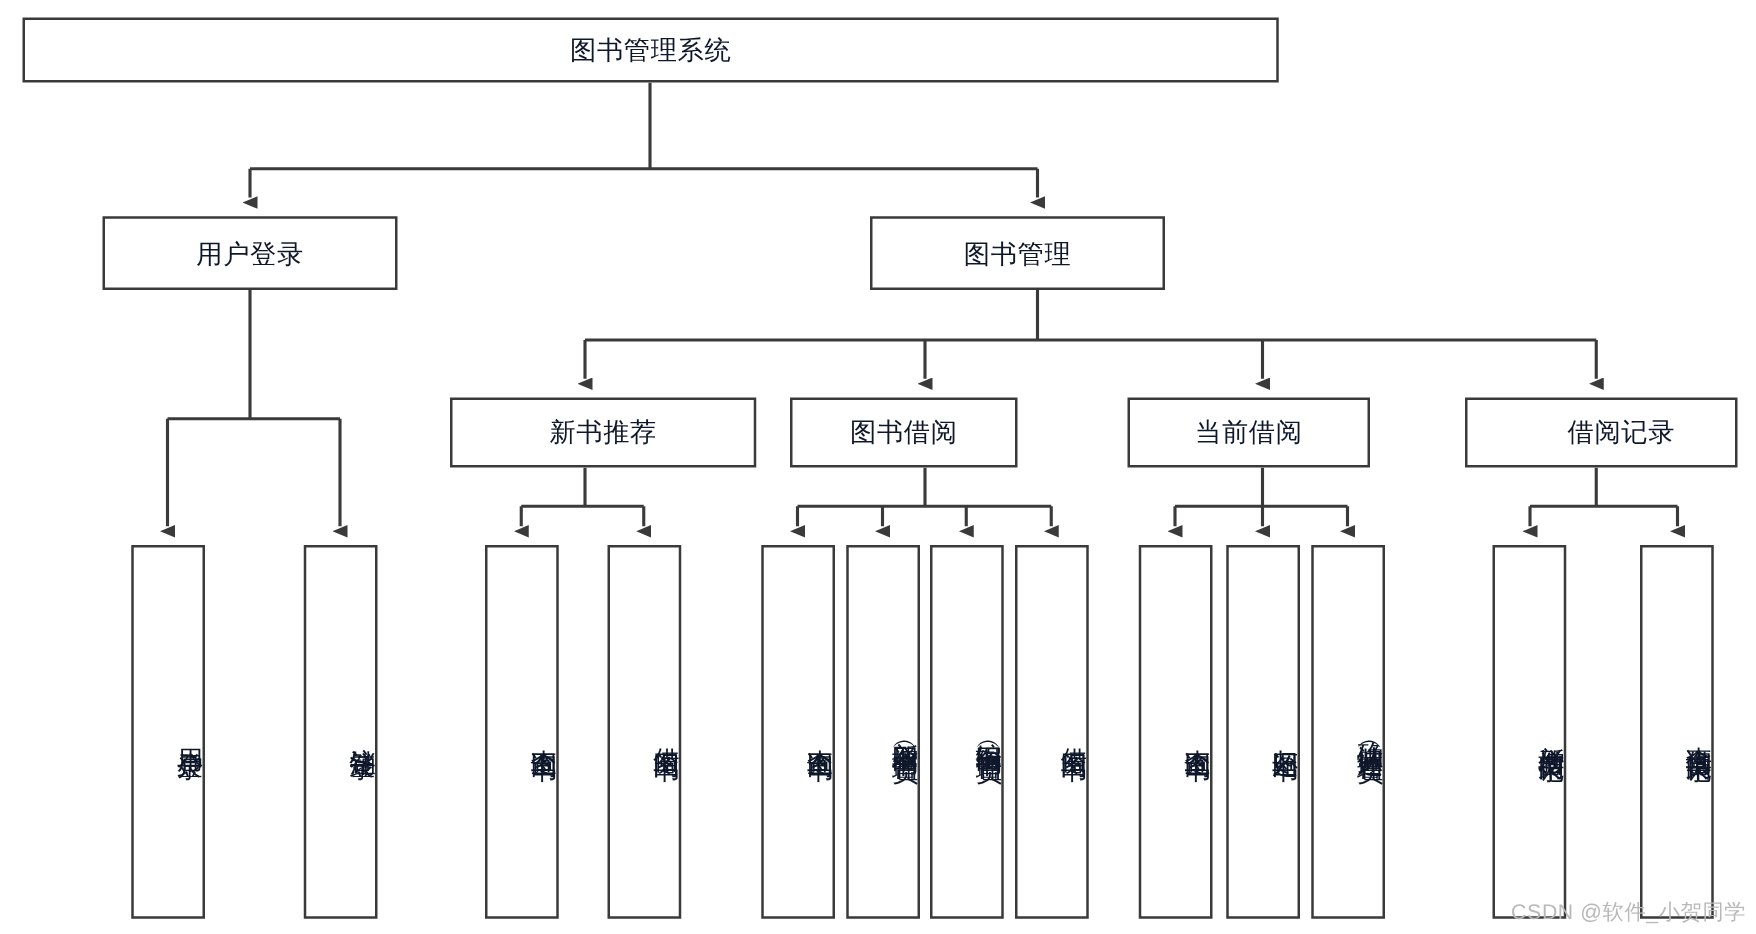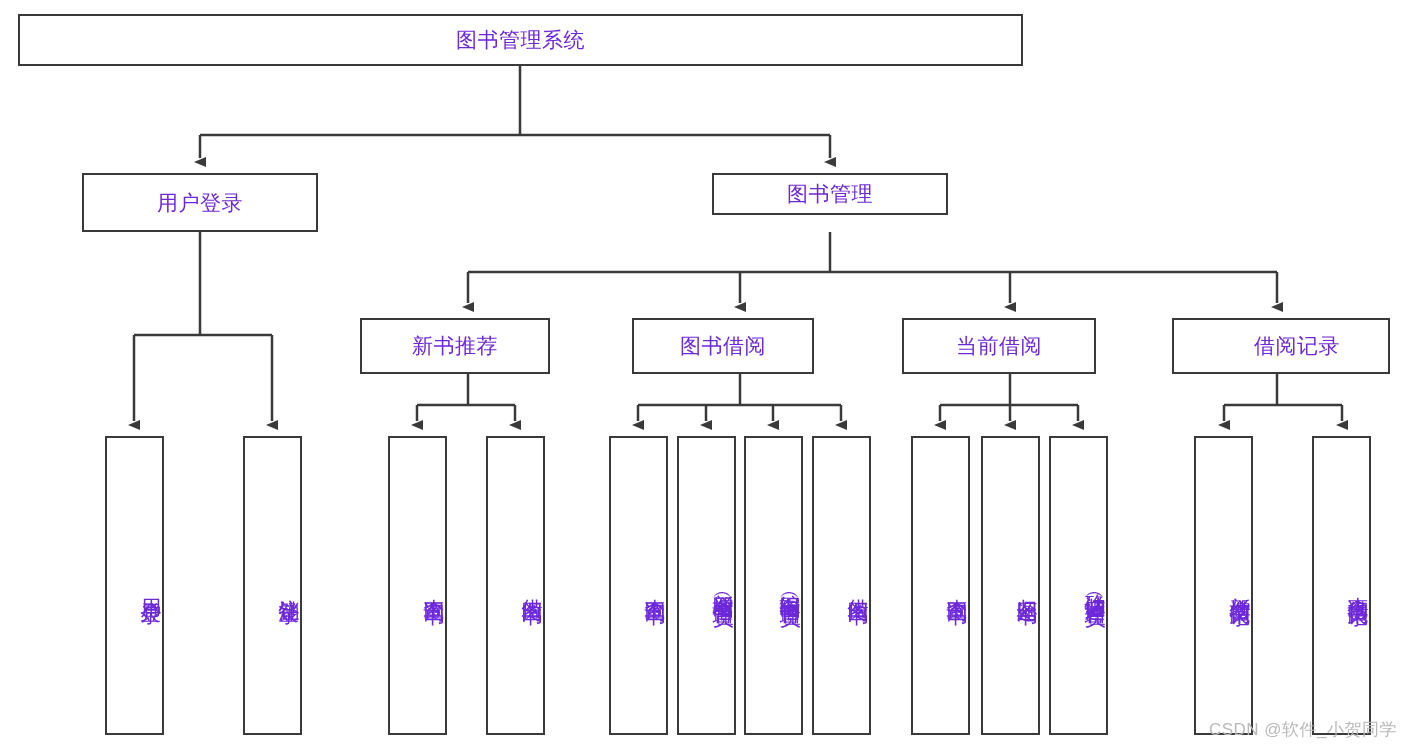--- a/index.html
+++ b/index.html
@@ -18,21 +18,21 @@
     overflow: hidden;
   }
   .node {
     position: absolute;
     box-sizing: border-box;
     background: #ffffff;
     border: 2.5px solid #3a3a3a;
     display: flex;
     align-items: center;
     justify-content: center;
-    color: #6d28d9;
+    color: #0f172a;
   }
   .node.h {
     font-size: 21px;
     letter-spacing: 0.5px;
   }
   .node.v {
     writing-mode: vertical-rl;
     text-orientation: upright;
     font-size: 21px;
     letter-spacing: 2px;
@@ -121,25 +121,25 @@
     </g>
   </svg>
 
   <div class="node h" style="left:18px; top:14px; width:1005px; height:52px;">
     <span>图书管理系统</span>
   </div>
 
   <div class="node h" style="left:82px; top:173px; width:236px; height:59px;">
     <span>用户登录</span>
   </div>
-  <div class="node h" style="left:712px; top:173px; width:236px; height:42px;">
+  <div class="node h" style="left:696px; top:173px; width:236px; height:59px;">
     <span>图书管理</span>
   </div>
 
-  <div class="node h" style="left:360px; top:318px; width:190px; height:56px;">
+  <div class="node h" style="left:360px; top:318px; width:245px; height:56px;">
     <span>新书推荐</span>
   </div>
   <div class="node h" style="left:632px; top:318px; width:182px; height:56px;">
     <span>图书借阅</span>
   </div>
   <div class="node h" style="left:902px; top:318px; width:194px; height:56px;">
     <span>当前借阅</span>
   </div>
   <div class="node h" style="left:1172px; top:318px; width:218px; height:56px;padding-left:32px;">
     <span>借阅记录</span>

